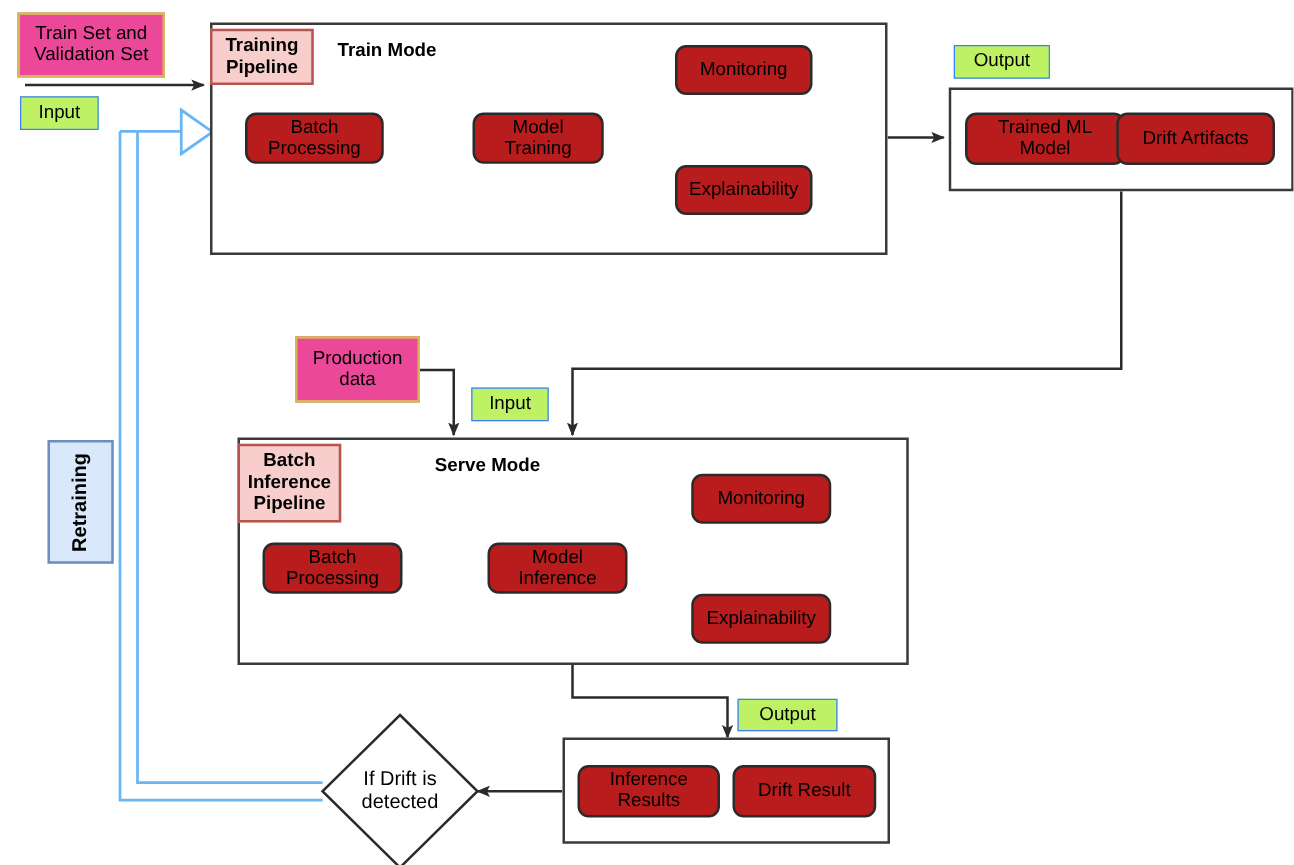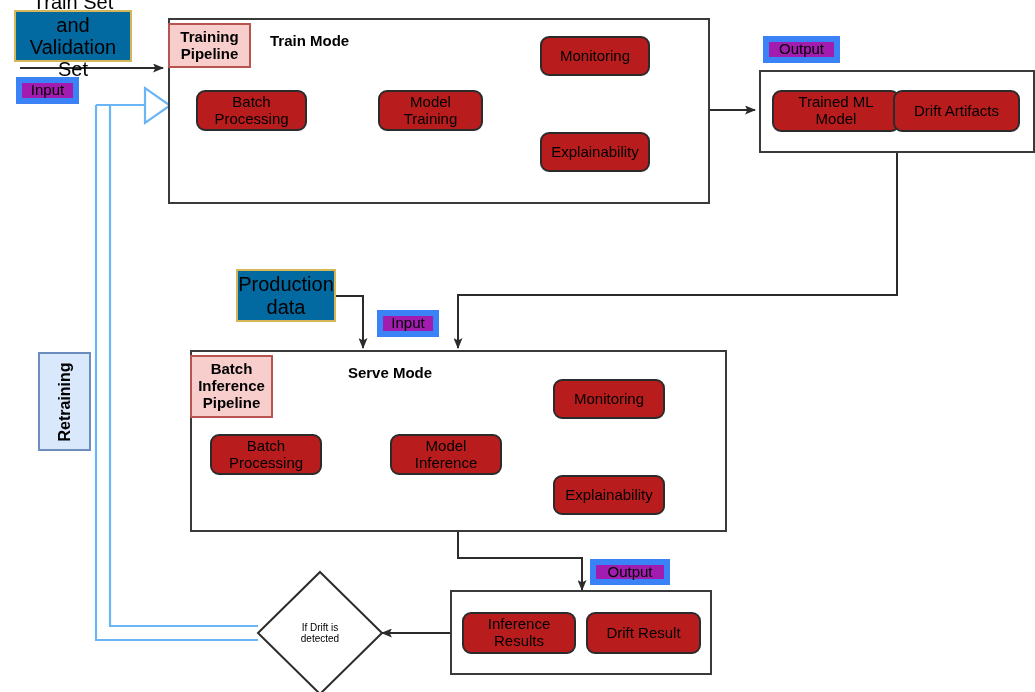--- a/index.html
+++ b/index.html
@@ -48,28 +48,28 @@
   }
   
   .tag-pipeline {
     background: #f8cecc;
     border: 2px solid #b85450;
     font-weight: bold;
     font-size: 15px;
   }
   
   .tag-data {
-    background: #0369a1;
+    background: #ec4899;
     border: 2px solid #d6b656;
-    font-size: 20px;
+    font-size: 15px;
   }
   
   .badge-io {
-    background: #a21caf;
-    border: 6px solid #3b82f6;
+    background: #bef264;
+    border: 1px solid #3b82f6;
     font-size: 15px;
   }
   
   .tag-retrain {
     background: #dae8fc;
     border: 2px solid #6c8ebf;
     font-weight: bold;
     font-size: 16px;
   }
   .tag-retrain span {
@@ -77,21 +77,21 @@
     white-space: nowrap;
     display: block;
   }
   .mode-title {
     font-weight: bold;
     font-size: 15px;
     background: transparent;
     border: none;
   }
   .diamond-label {
-    font-size: 10px;
+    font-size: 16px;
     background: transparent;
     border: none;
     pointer-events: none;
   }
 </style>
 </head>
 <body>
 
 <div id="canvas">
 

